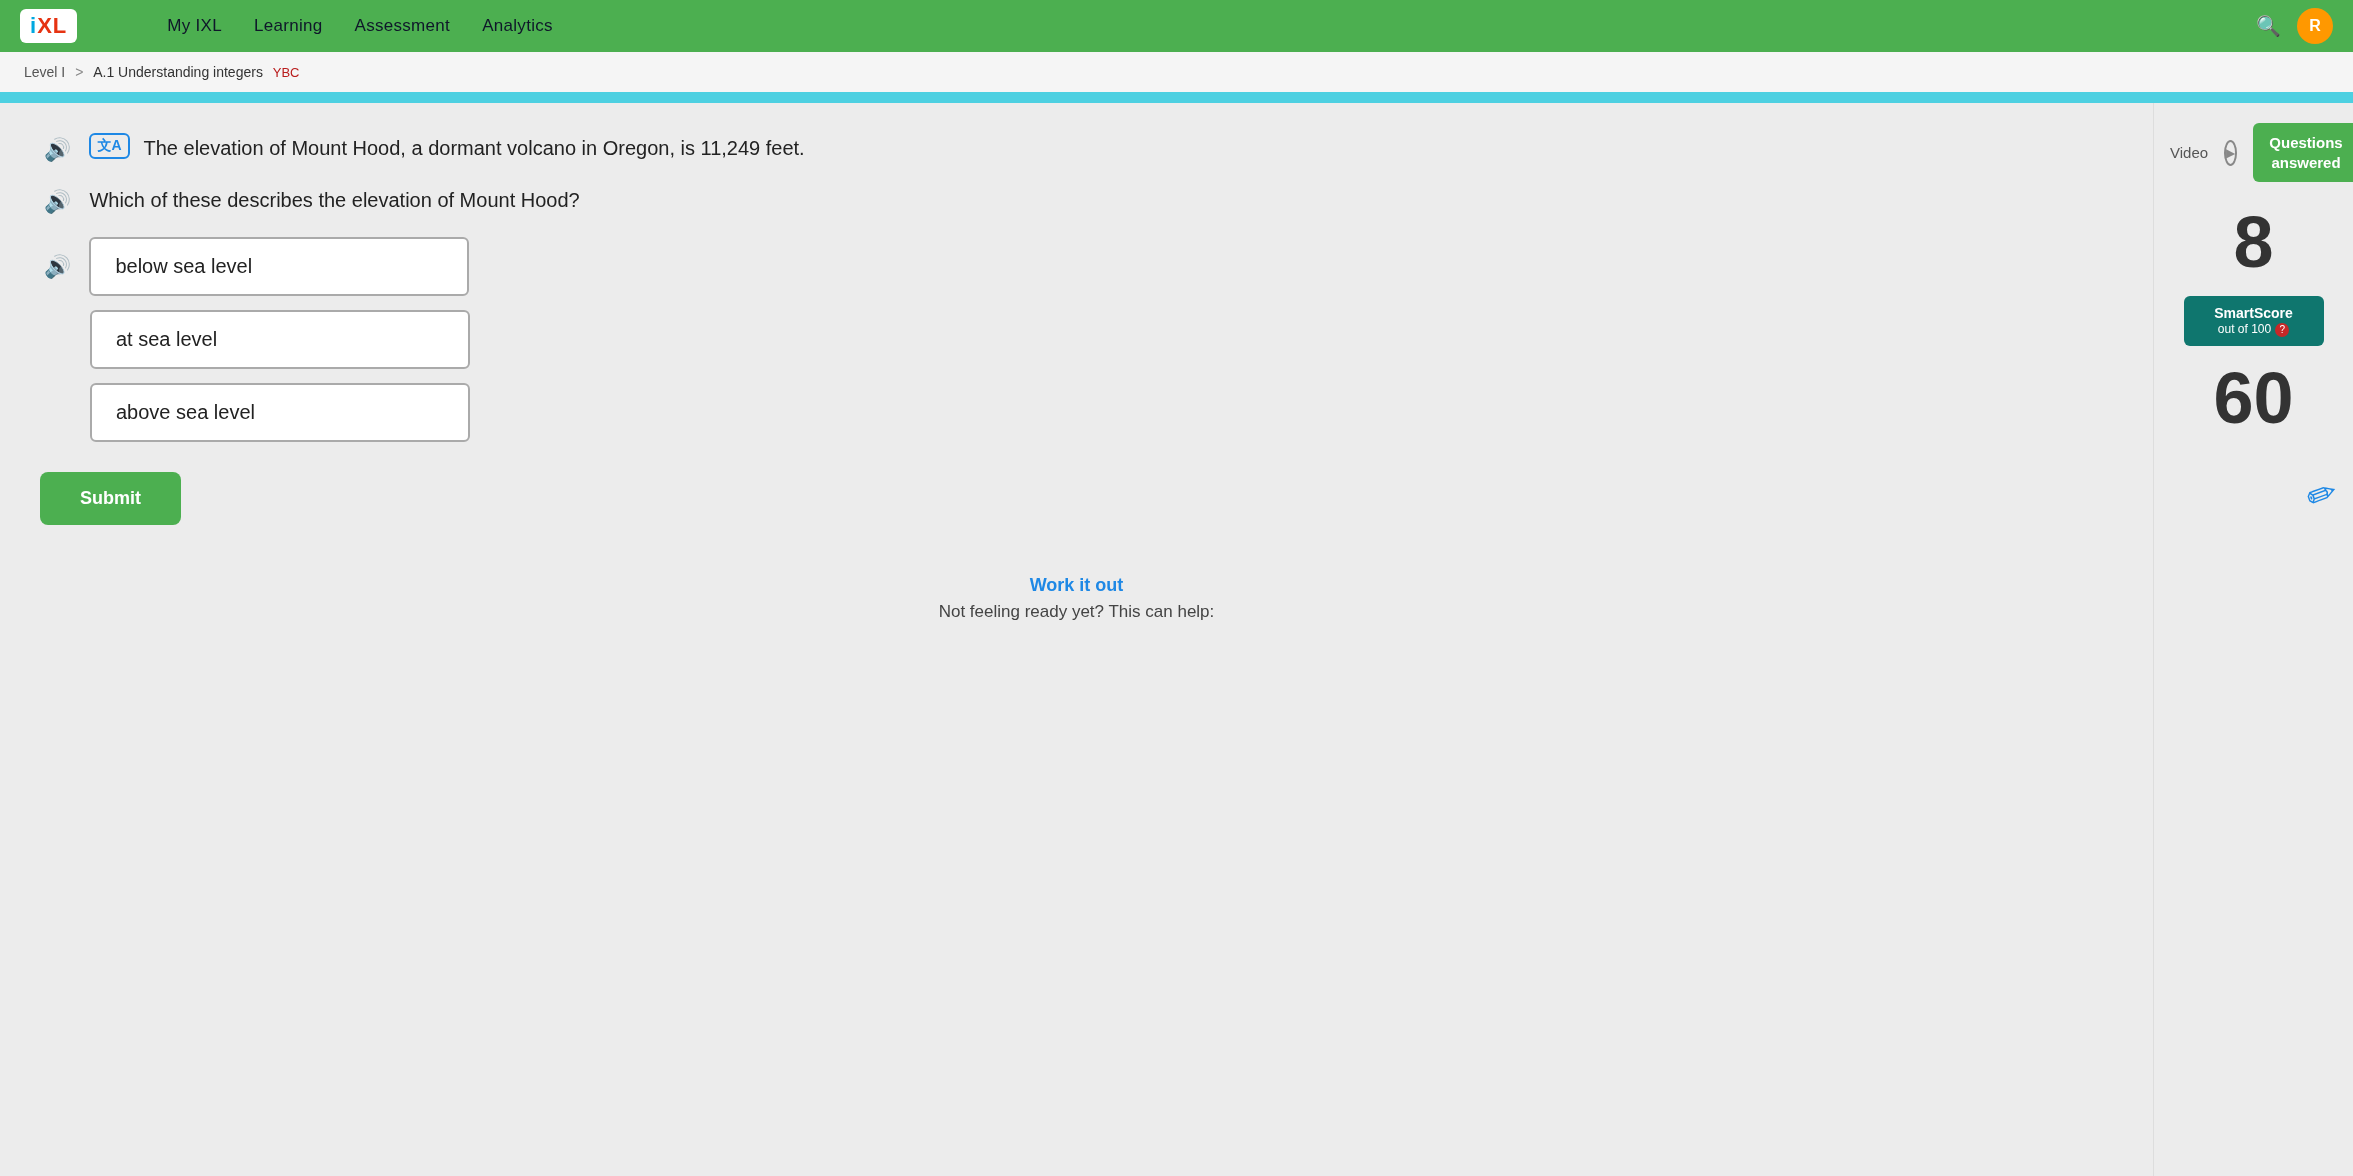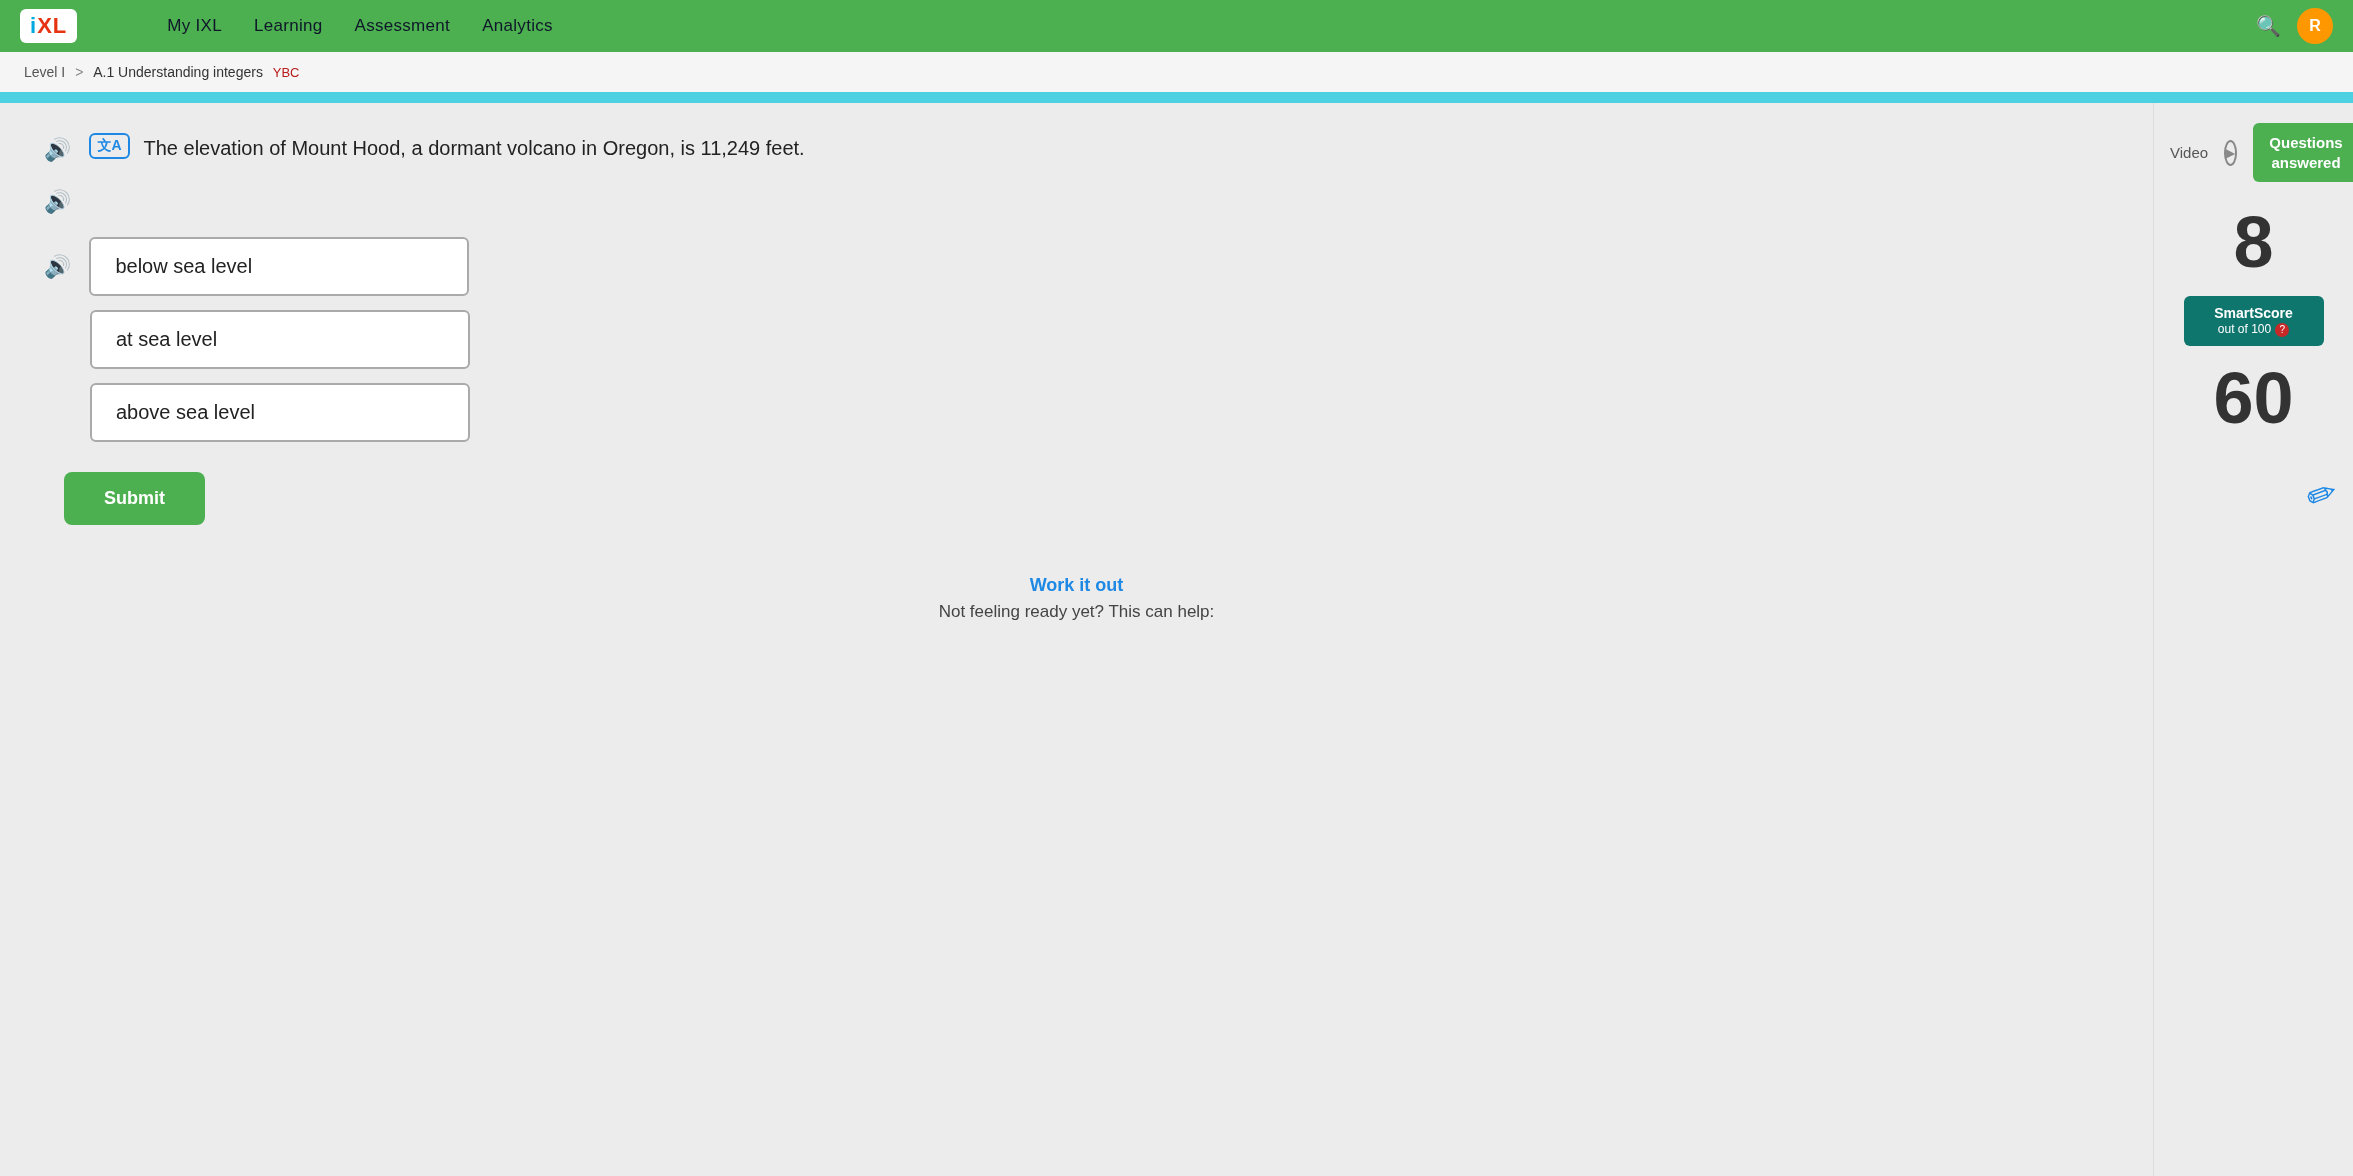--- a/index.html
+++ b/index.html
@@ -257,21 +257,20 @@
       font-size: 20px;
       color: #222;
       min-width: 380px;
       cursor: pointer;
       transition: border-color 0.2s, background 0.2s;
     }
 
     
     .submit-row {
       margin-top: 30px;
-      margin-left: 24px;
     }
     .submit-btn {
       background: #4caf50;
       color: #fff;
       border: none;
       border-radius: 8px;
       padding: 16px 40px;
       font-size: 18px;
       font-weight: 600;
       cursor: pointer;
@@ -336,20 +335,21 @@
   <div class="content-area">
 
     <div class="question-row">
       <button class="speaker-btn">🔊</button>
       <button class="translate-btn">文A</button>
       <span class="question-text">The elevation of Mount Hood, a dormant volcano in Oregon, is 11,249 feet.</span>
     </div>
 
     <div class="question-row">
       <button class="speaker-btn">🔊</button>
+      <span class="question-prompt">Which of these describes the elevation of Mount Hood?</span>
     </div>
 
     <div class="choices-area">
 
       <div class="choice-row">
         <button class="speaker-btn">🔊</button>
         <div class="choice-box">below sea level</div>
       </div>
 
       <div class="choice-row">

